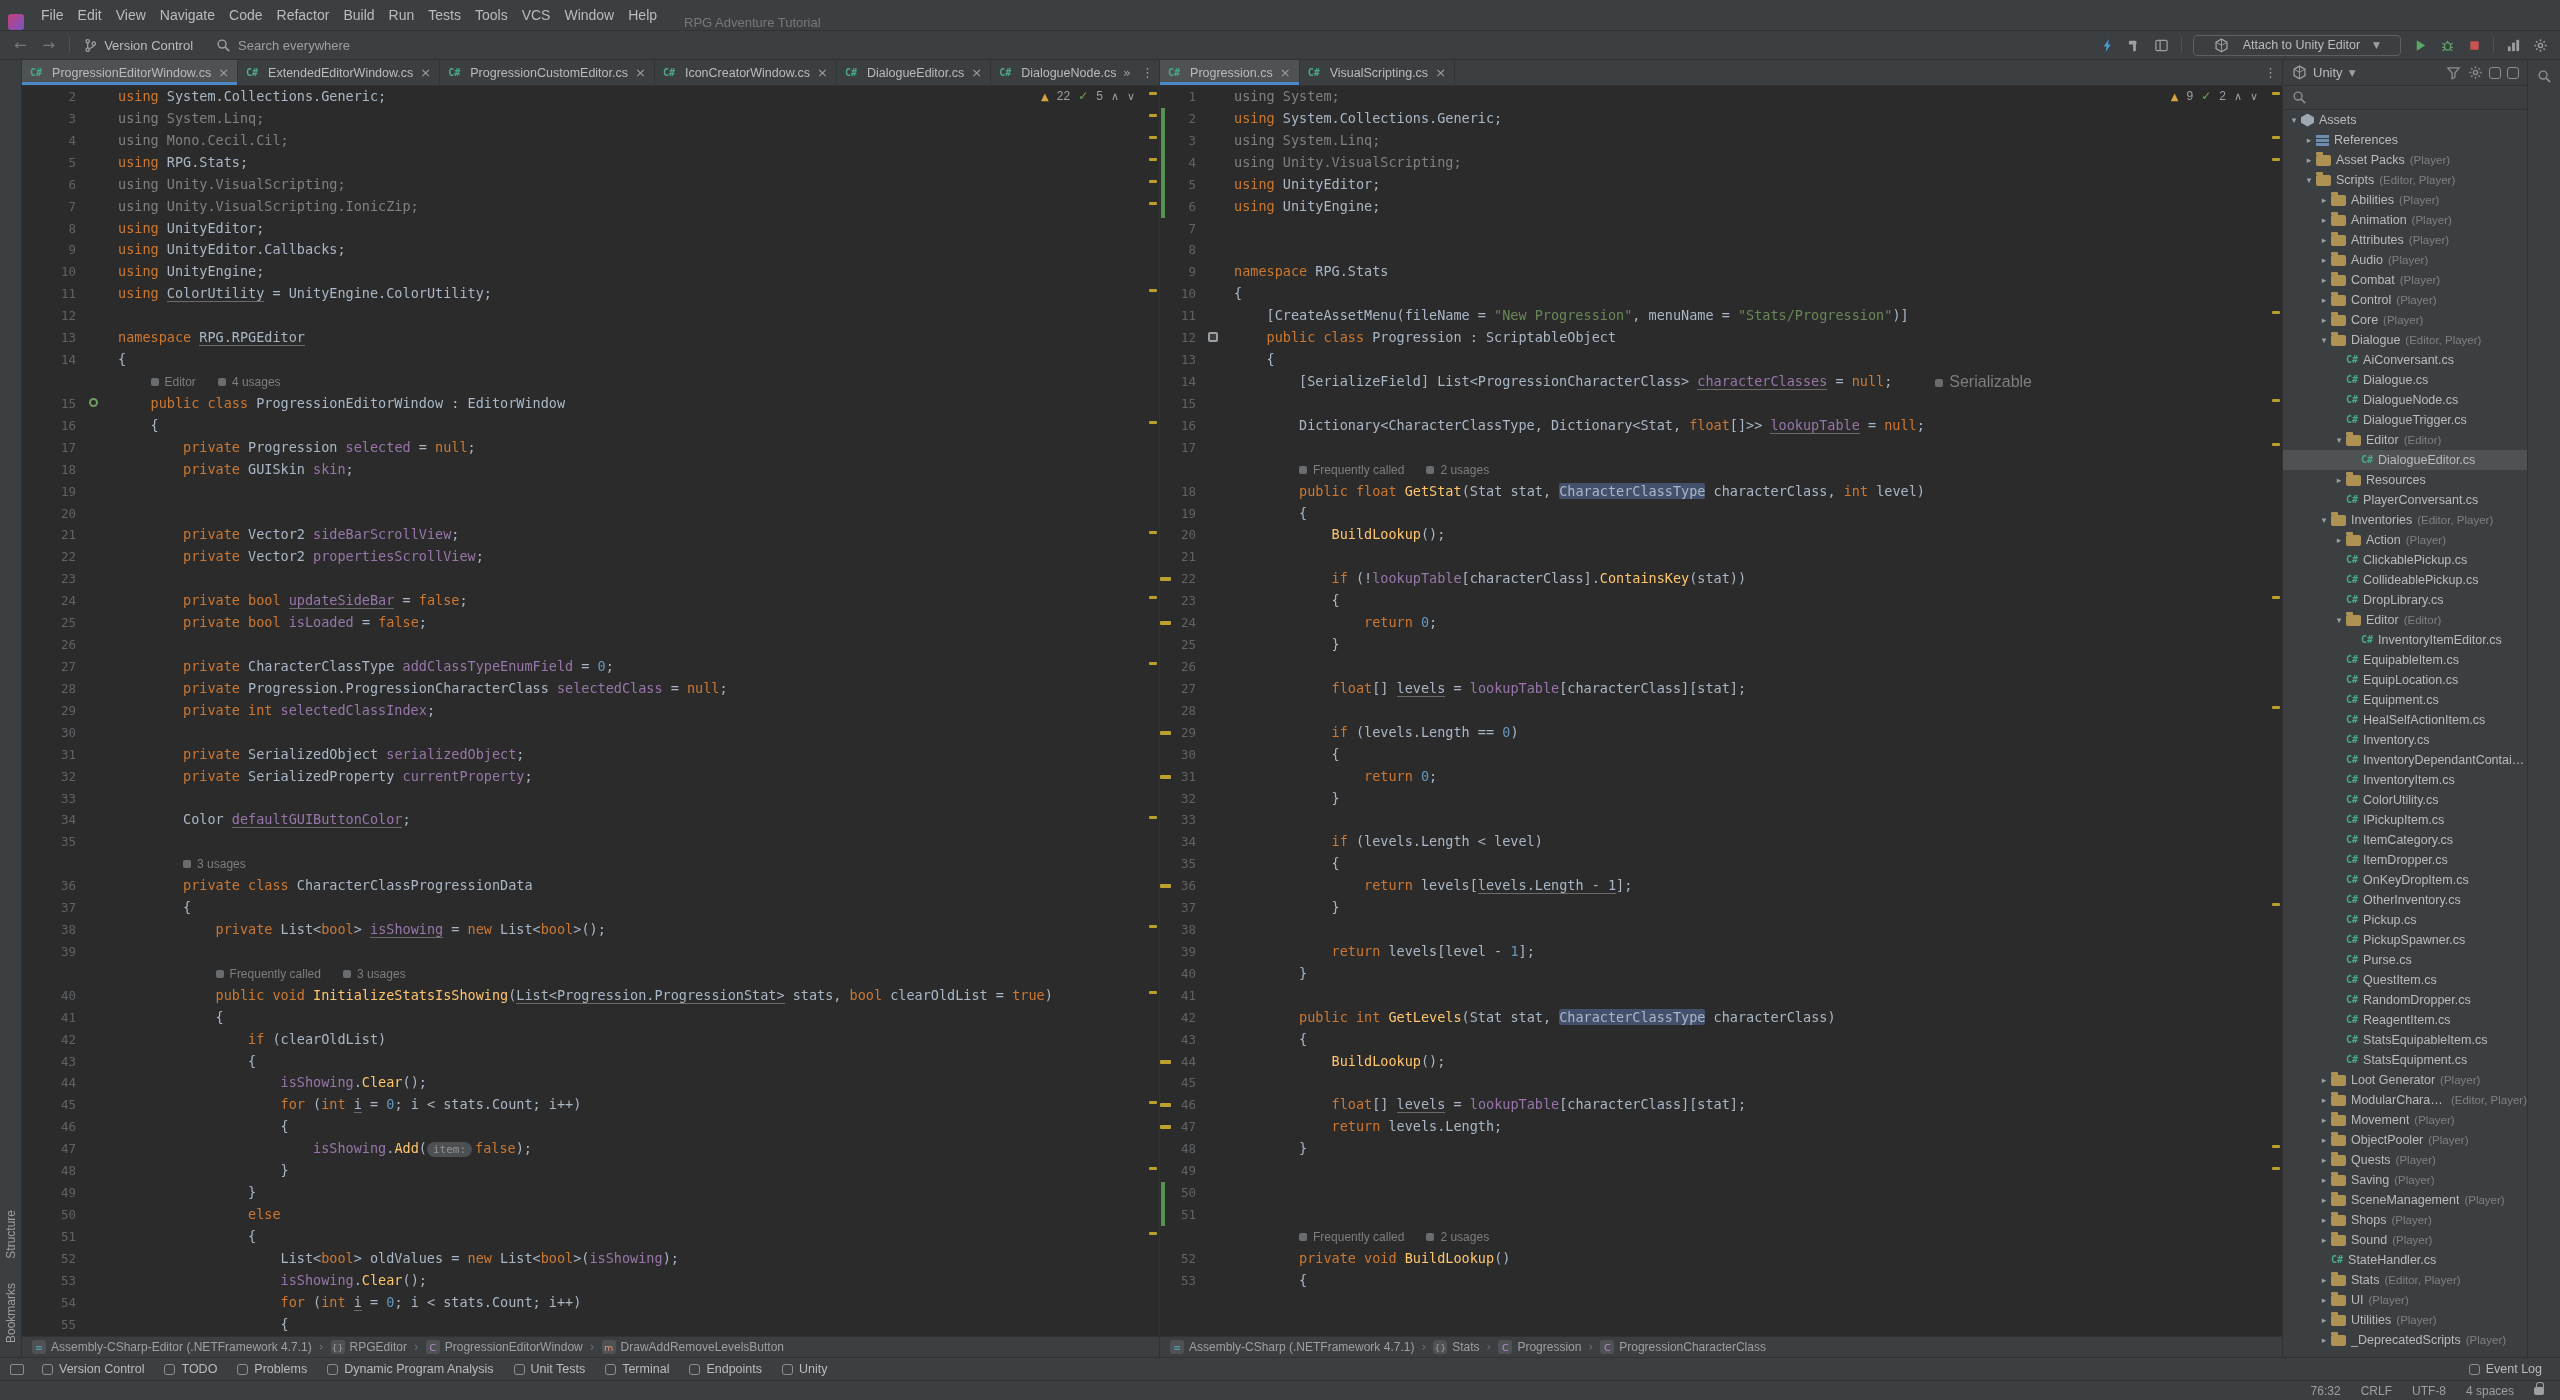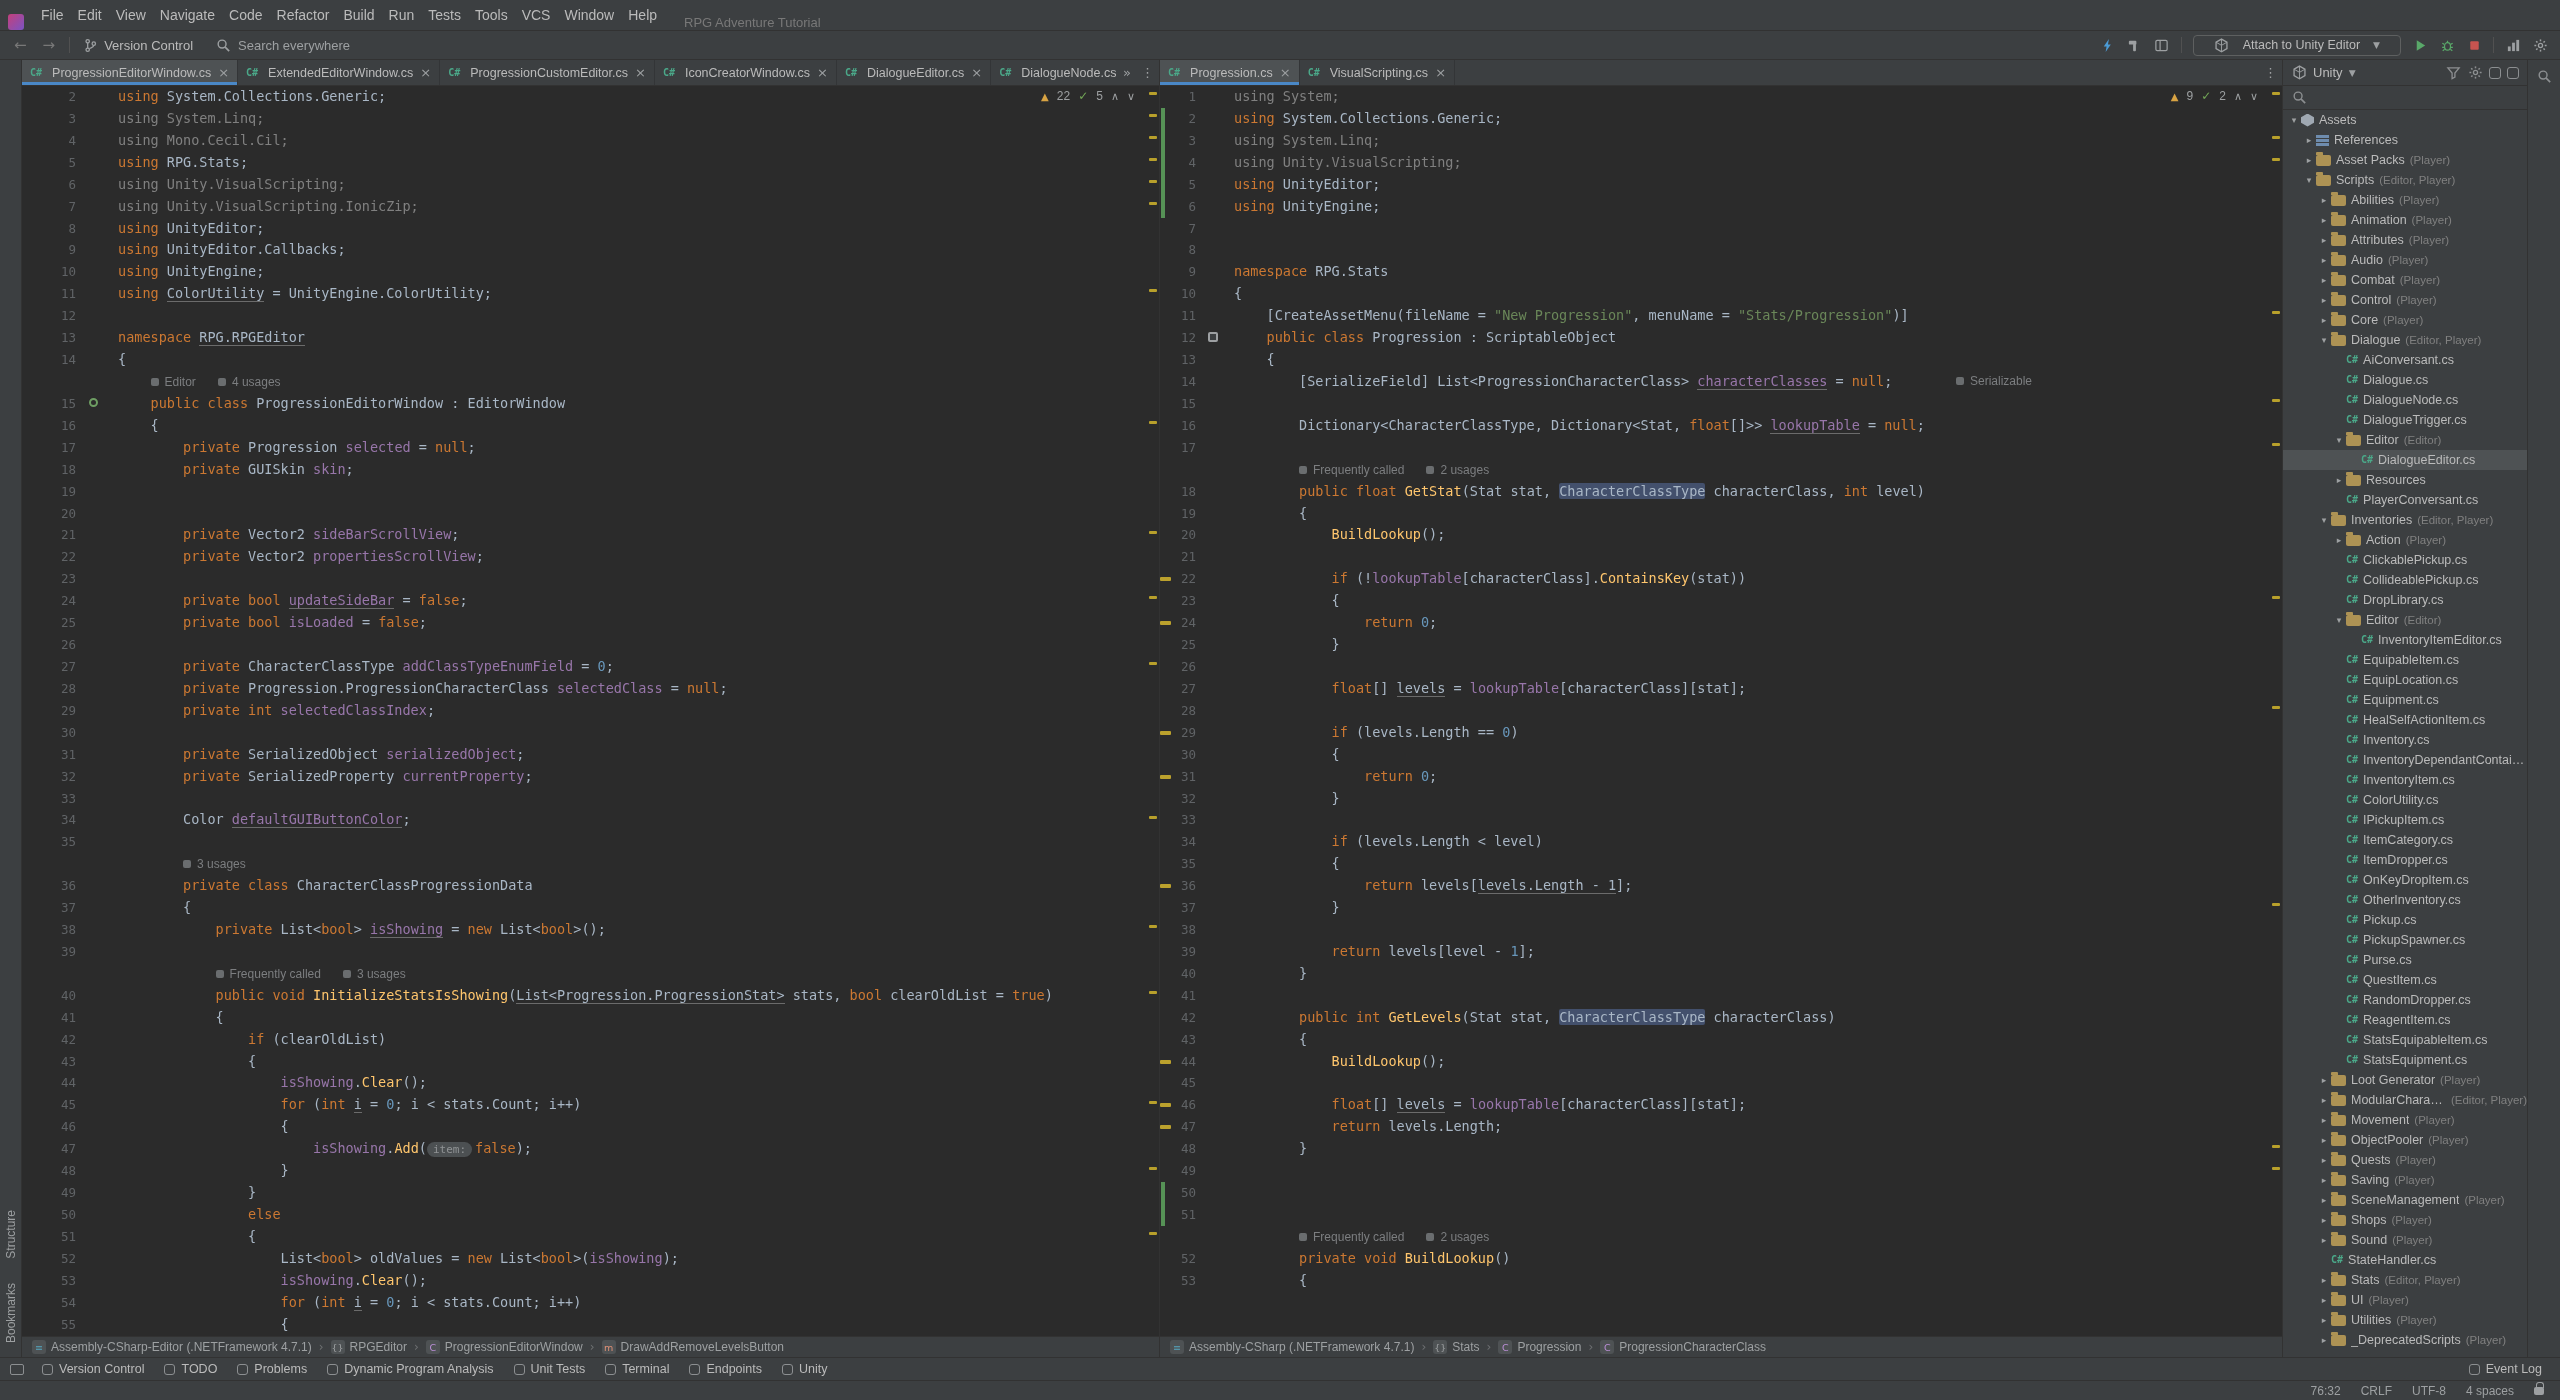--- a/index.html
+++ b/index.html
@@ -66,21 +66,21 @@
   .seg-g{color:#808080}
   .seg-s{color:#6A8759}
   .seg-n{color:#6897BB}
   .seg-f{color:#9876AA}
   .seg-m{color:#FFC66D}
   .seg-u{border-bottom:1px solid #6B6B6B}
   .seg-hl{background:#43506C;border-radius:2px;color:#A9B7C6}
   .seg-c{background:#4C5052;color:#909395;border-radius:8px;padding:1px 6px;font-size:11px;margin-right:3px;font-family:"DejaVu Sans Mono",monospace}
   .hintitem{color:#7C7E80;font-size:12px;margin-right:22px;font-family:"Liberation Sans",sans-serif}
   .hdot{display:inline-block;width:8px;height:8px;background:#6A6D6F;border-radius:2px;margin-right:6px}
-  .tailhint{position:absolute;right:250px;top:0;color:#7C7E80;font-size:12px;font-family:"Liberation Sans",sans-serif}
+  .tailhint{position:absolute;right:250px;top:0;color:#7C7E80;font-size:16px;font-family:"Liberation Sans",sans-serif}
   .inspect{position:absolute;top:3px;right:24px;display:flex;align-items:center;gap:8px;font-size:12px;color:#9DA0A2;z-index:3}
   .tri{color:#D8A343;font-size:10px}
   .chk{color:#73A857;font-size:12px}
   .inav{color:#9DA0A2;font-size:11px}
   .stripe{position:absolute;top:0;bottom:0;right:0;width:13px;z-index:2}
   .tick{position:absolute;right:2px;width:8px;height:3px;background:#B8A02B;border-radius:1px}
 
   .crumbs{flex:0 0 21px;background:#3C3F41;border-top:1px solid #323232;display:flex;align-items:center;padding:0 10px;font-size:12px;color:#9DA0A2;gap:7px;white-space:nowrap;overflow:hidden}
   .bc-item{display:flex;align-items:center;gap:5px}
   .bc-ic{width:14px;height:14px;border-radius:3px;font-size:9.5px;display:flex;align-items:center;justify-content:center;background:#4E5254;font-style:normal}

